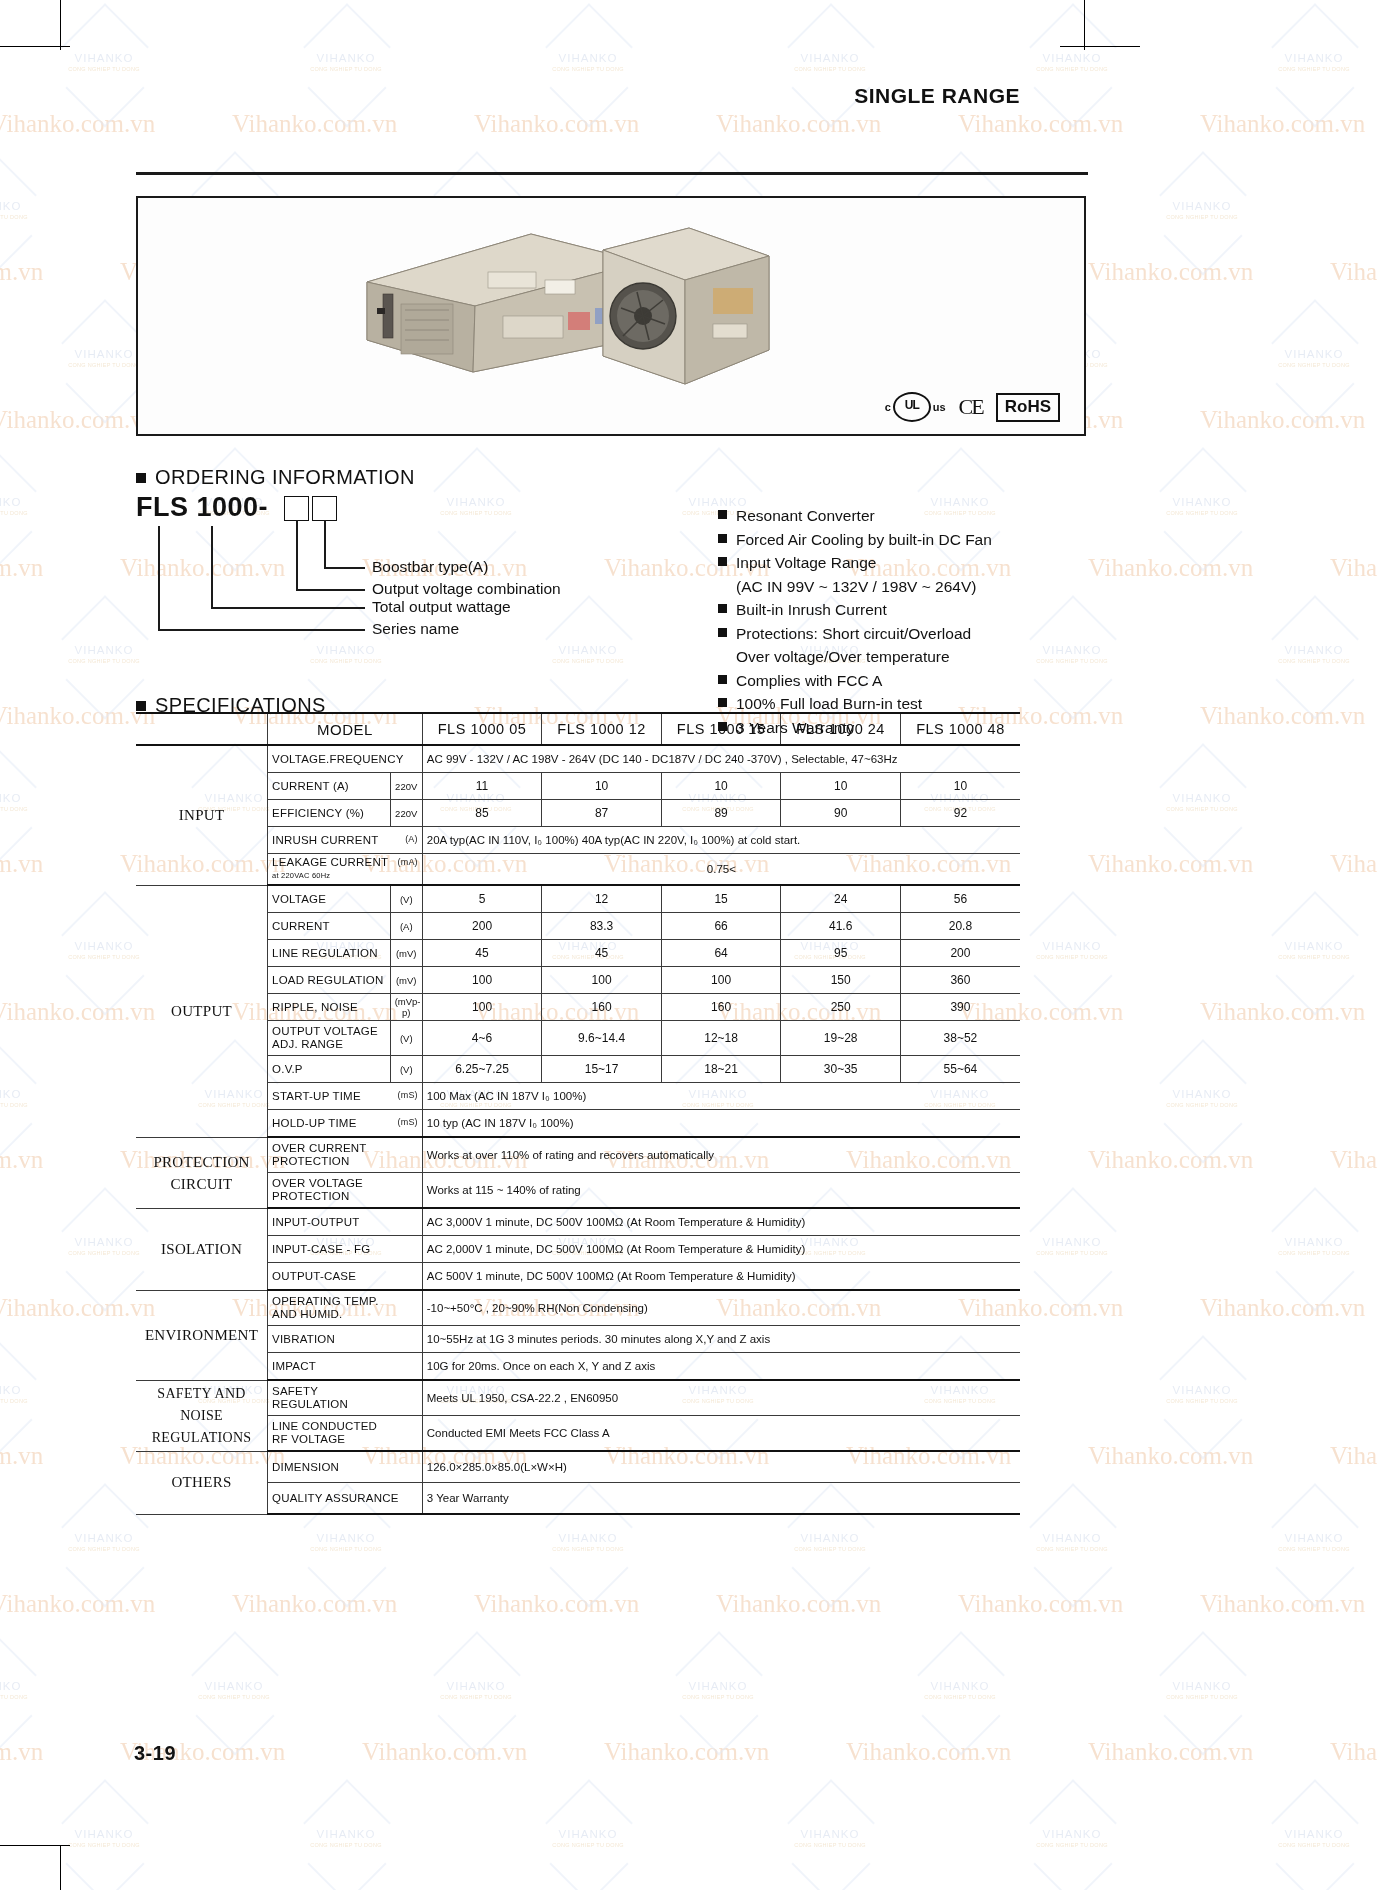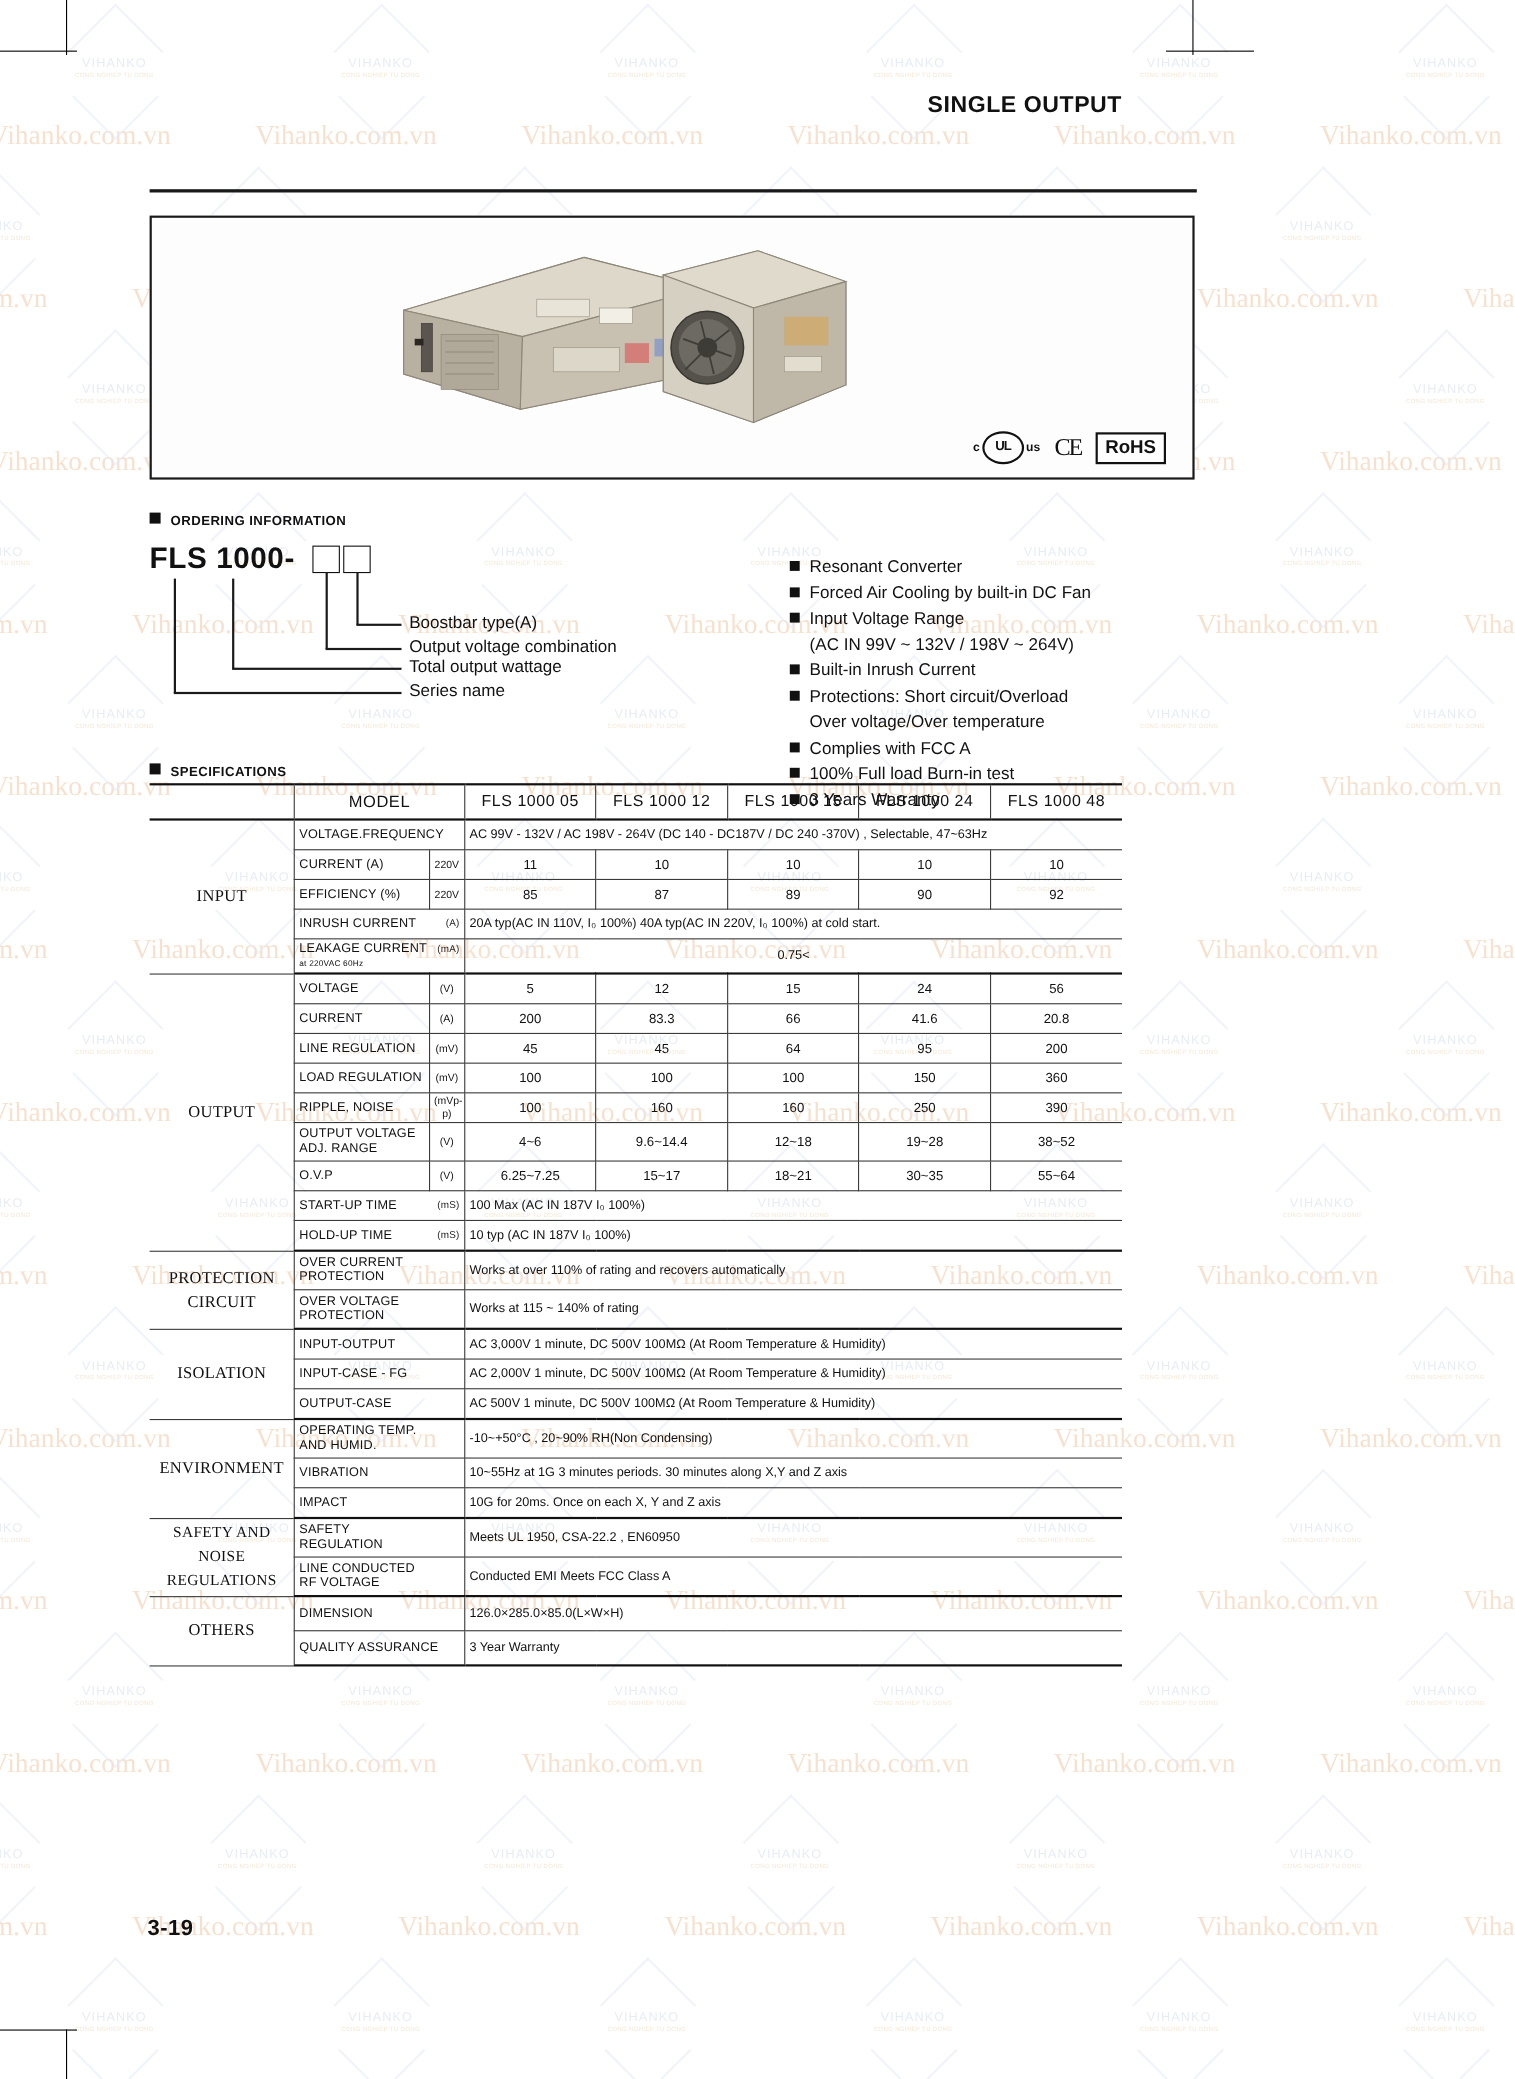--- a/index.html
+++ b/index.html
@@ -120,21 +120,21 @@
     font-size:22px; font-weight:normal; font-family:"Liberation Serif", serif;
     letter-spacing:-2px; line-height:1;
   }
   .rohs-mark {
     border:2.2px solid #111; padding:2px 7px 3px;
     font-size:17px; font-weight:bold; letter-spacing:0px;
   }
 
   
   .sec-head {
-    position:absolute; font-size:12px; font-weight:700; letter-spacing:.4px;
+    position:absolute; font-size:20px; font-weight:400; letter-spacing:.4px;
   }
   .sec-head .sq {
     display:inline-block; width:10px; height:10px; background:#111;
     margin-right:9px; vertical-align:1px;
   }
 
   
   .ord-wrap { position:absolute; left:136px; top:492px; width:560px; height:190px; }
   .ord-title {
     position:absolute; left:0; top:0;
@@ -768,21 +768,21 @@
 <div class="crop crop-tl"></div>
 <div class="crop crop-tl2"></div>
 <div class="crop crop-tr"></div>
 <div class="crop crop-tr2"></div>
 <div class="crop crop-bl"></div>
 <div class="crop crop-bl2"></div>
 
 <div id="page">
 
   <div class="hdr">
-    <span class="hdr-sub">SINGLE OUTPUT</span>
+    <span class="hdr-sub">SINGLE RANGE</span>
   </div>
   <div class="hdr-rule"></div>
 
   <div class="photo-box">
     <svg class="psu psu-a" viewBox="0 0 290 155">
       <polygon points="14,62 178,14 288,42 288,118 120,152 14,120" fill="#cfc8b8" stroke="#8e8779" stroke-width="1"></polygon>
       <polygon points="14,62 178,14 288,42 122,86" fill="#ded8ca" stroke="#8e8779" stroke-width="1"></polygon>
       <polygon points="14,62 122,86 120,152 14,120" fill="#b8b1a1" stroke="#8e8779" stroke-width="1"></polygon>
       <polygon points="122,86 288,42 288,118 120,152" fill="#c8c1b1" stroke="#8e8779" stroke-width="1"></polygon>
       <rect x="135" y="52" width="48" height="16" fill="#e9e4d8" stroke="#9a9487" stroke-width=".6"></rect>

